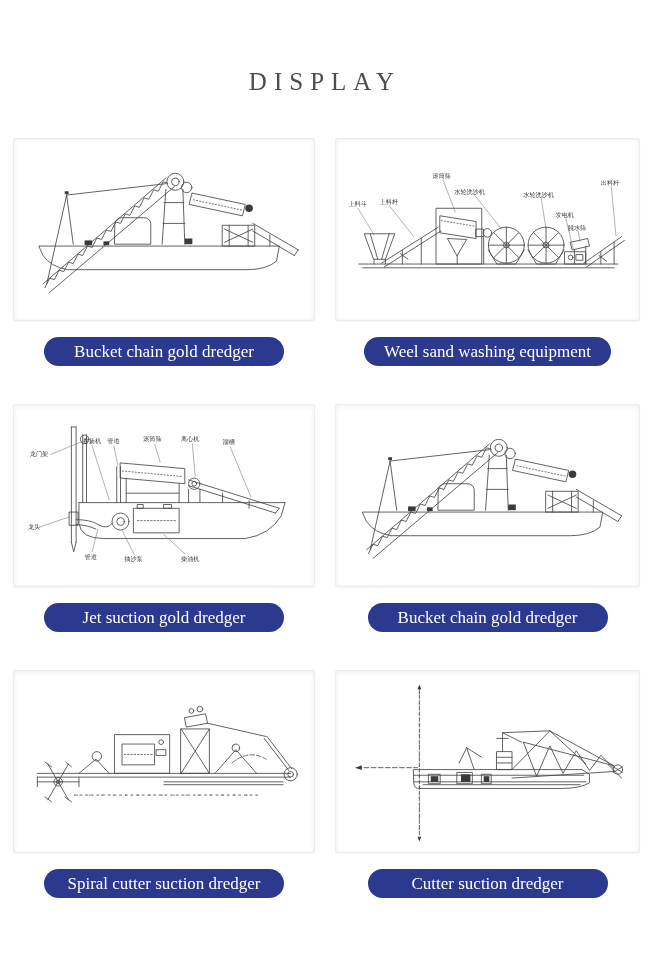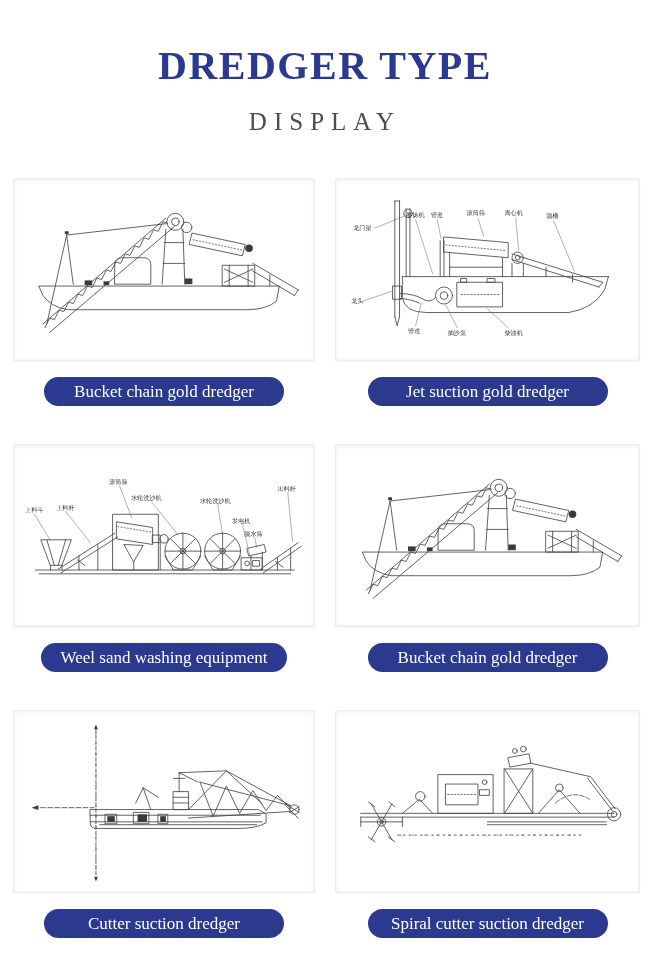--- a/index.html
+++ b/index.html
@@ -22,21 +22,20 @@
     fill:none;stroke:#474747;stroke-width:.9;stroke-linecap:round;stroke-linejoin:round;}
   .draw .hatch{stroke:#5a5a5a;}
   .draw .fillblk{fill:#3a3a3a;stroke:none;}
   .draw .ldr{stroke:#6b6b6b;stroke-width:.55;}
   .draw text{fill:#333;stroke:none;font-size:6.5px;font-family:"DejaVu Sans",sans-serif;}
 </style>
 </head>
 <body>
 
 <div class="header">
-  <div class="title">DREDGER TYPE</div>
   <div class="subtitle">DISPLAY</div>
 </div>
 
 <div class="grid">
 
   <div class="cell">
     <div class="panel">
       <svg class="draw" viewBox="0 0 300 180">
         <path d="M18,108 L272,108 L269,124 Q258,133 238,133 L48,133 Q30,130 22,118 Z"></path>
         <path d="M24,152 l5,-10 l5,1.5 l5,-10 l5,1.5 l5,-10 l5,1.5 l5,-10 l5,1.5 l5,-10 l5,1.5 l5,-10 l5,1.5 l5,-10 l5,1.5 l5,-10 l5,1.5 l5,-10 l5,1.5 l5,-10 l5,1.5 l5,-10 l5,1.5 l5,-10 l5,1.5 l5,-10 l5,1.5"></path>
@@ -54,20 +53,67 @@
         <circle cx="240" cy="68" r="4" class="fillblk"></circle>
         <rect x="212" y="86" width="34" height="22"></rect>
         <path d="M219,86 V108 M239,86 V108 M214,90 L244,104 M244,90 L214,104"></path>
         <path d="M244,84 L292,112 M244,92 L288,118 M292,112 L288,118 M262,96 V108"></path>
         <rect x="66" y="102" width="8" height="5" class="fillblk"></rect>
         <rect x="86" y="103" width="6" height="4" class="fillblk"></rect>
         <rect x="172" y="100" width="8" height="6" class="fillblk"></rect>
       </svg>
     </div>
     <div class="caption">Bucket chain gold dredger</div>
+  </div>
+
+  <div class="cell">
+    <div class="panel">
+      <svg class="draw" viewBox="0 0 300 180">
+        <path d="M14,127 H288 M18,131 H284"></path>
+        <path d="M20,95 L52,95 L42,122 L30,122 Z M26,95 L34,122 M46,95 L38,122 M30,122 V127 M42,122 V127"></path>
+        <path d="M38,126 L98,88 M41,130 L101,92 M60,112 V127 M80,100 V127 M58,116 L66,122"></path>
+        <rect x="96" y="68" width="48" height="59"></rect>
+        <path d="M100,76 L138,82 L138,100 L100,94 Z"></path>
+        <path d="M101,81 L137,87" class="hatch" stroke-width="9" stroke-dasharray="1.2,2.2"></path>
+        <path d="M108,100 L128,101 L118,118 Z M118,118 V127"></path>
+        <rect x="138" y="90" width="8" height="8"></rect>
+          <circle cx="150" cy="94" r="4.5"></circle>
+          <path d="M146,98 V127"></path>
+        <circle cx="170" cy="107" r="19"></circle>
+          <circle cx="170" cy="107" r="3"></circle>
+        <path d="M151,107 H189 M170,88 V126 M157,94 L183,120 M183,94 L157,120"></path>
+        <path d="M151,112 L160,127 H180 L189,112"></path>
+        <circle cx="212" cy="107" r="19"></circle>
+          <circle cx="212" cy="107" r="3"></circle>
+        <path d="M193,107 H231 M212,88 V126 M199,94 L225,120 M225,94 L199,120"></path>
+        <path d="M193,112 L202,127 H222 L231,112"></path>
+        <rect x="232" y="114" width="22" height="13"></rect>
+          <circle cx="238" cy="120" r="2.5"></circle>
+          <rect x="244" y="117" width="7" height="6"></rect>
+        <path d="M238,104 L256,100 L258,108 L240,112 Z M242,112 V127 M254,108 V127"></path>
+        <path d="M252,126 L292,98 M255,130 L295,102 M270,114 V127 M284,104 V127 M268,118 L276,124"></path>
+        <path d="M13,68 L30,96" class="ldr"></path>
+        <path d="M46,65 L72,98" class="ldr"></path>
+        <path d="M103,38 L116,72" class="ldr"></path>
+        <path d="M137,55 L165,90" class="ldr"></path>
+        <path d="M207,58 L212,90" class="ldr"></path>
+        <path d="M233,79 L241,112" class="ldr"></path>
+        <path d="M246,92 L248,103" class="ldr"></path>
+        <path d="M281,45 L286,97" class="ldr"></path>
+        <text x="3" y="66">上料斗</text>
+        <text x="36" y="63">上料杆</text>
+        <text x="92" y="36">滚筒筛</text>
+        <text x="115" y="53">水轮洗沙机</text>
+        <text x="188" y="56">水轮洗沙机</text>
+        <text x="222" y="77">发电机</text>
+        <text x="235" y="91">脱水筛</text>
+        <text x="270" y="43">出料杆</text>
+      </svg>
+    </div>
+    <div class="caption">Weel sand washing equipment</div>
   </div>
 
   <div class="cell">
     <div class="panel">
       <svg class="draw" viewBox="0 0 300 180">
         <path d="M52,18 V140 M57,18 V140 M52,18 H57 M52,140 L54.5,150 L57,140"></path>
         <rect x="50" y="108" width="9" height="14"></rect>
         <path d="M64,26 V98 M68,26 V98"></path>
           <circle cx="66" cy="31" r="4.5"></circle>
         <path d="M60,98 H278 M60,98 L60,120 Q62,136 86,136 L236,136 Q262,132 274,112 L278,98"></path>
@@ -107,67 +153,20 @@
         <text x="108" y="160">抽沙泵</text>
         <text x="168" y="160">柴油机</text>
       </svg>
     </div>
     <div class="caption">Jet suction gold dredger</div>
   </div>
 
   <div class="cell">
     <div class="panel">
       <svg class="draw" viewBox="0 0 300 180">
-        <path d="M14,127 H288 M18,131 H284"></path>
-        <path d="M20,95 L52,95 L42,122 L30,122 Z M26,95 L34,122 M46,95 L38,122 M30,122 V127 M42,122 V127"></path>
-        <path d="M38,126 L98,88 M41,130 L101,92 M60,112 V127 M80,100 V127 M58,116 L66,122"></path>
-        <rect x="96" y="68" width="48" height="59"></rect>
-        <path d="M100,76 L138,82 L138,100 L100,94 Z"></path>
-        <path d="M101,81 L137,87" class="hatch" stroke-width="9" stroke-dasharray="1.2,2.2"></path>
-        <path d="M108,100 L128,101 L118,118 Z M118,118 V127"></path>
-        <rect x="138" y="90" width="8" height="8"></rect>
-          <circle cx="150" cy="94" r="4.5"></circle>
-          <path d="M146,98 V127"></path>
-        <circle cx="170" cy="107" r="19"></circle>
-          <circle cx="170" cy="107" r="3"></circle>
-        <path d="M151,107 H189 M170,88 V126 M157,94 L183,120 M183,94 L157,120"></path>
-        <path d="M151,112 L160,127 H180 L189,112"></path>
-        <circle cx="212" cy="107" r="19"></circle>
-          <circle cx="212" cy="107" r="3"></circle>
-        <path d="M193,107 H231 M212,88 V126 M199,94 L225,120 M225,94 L199,120"></path>
-        <path d="M193,112 L202,127 H222 L231,112"></path>
-        <rect x="232" y="114" width="22" height="13"></rect>
-          <circle cx="238" cy="120" r="2.5"></circle>
-          <rect x="244" y="117" width="7" height="6"></rect>
-        <path d="M238,104 L256,100 L258,108 L240,112 Z M242,112 V127 M254,108 V127"></path>
-        <path d="M252,126 L292,98 M255,130 L295,102 M270,114 V127 M284,104 V127 M268,118 L276,124"></path>
-        <path d="M13,68 L30,96" class="ldr"></path>
-        <path d="M46,65 L72,98" class="ldr"></path>
-        <path d="M103,38 L116,72" class="ldr"></path>
-        <path d="M137,55 L165,90" class="ldr"></path>
-        <path d="M207,58 L212,90" class="ldr"></path>
-        <path d="M233,79 L241,112" class="ldr"></path>
-        <path d="M246,92 L248,103" class="ldr"></path>
-        <path d="M281,45 L286,97" class="ldr"></path>
-        <text x="3" y="66">上料斗</text>
-        <text x="36" y="63">上料杆</text>
-        <text x="92" y="36">滚筒筛</text>
-        <text x="115" y="53">水轮洗沙机</text>
-        <text x="188" y="56">水轮洗沙机</text>
-        <text x="222" y="77">发电机</text>
-        <text x="235" y="91">脱水筛</text>
-        <text x="270" y="43">出料杆</text>
-      </svg>
-    </div>
-    <div class="caption">Weel sand washing equipment</div>
-  </div>
-
-  <div class="cell">
-    <div class="panel">
-      <svg class="draw" viewBox="0 0 300 180">
         <path d="M18,108 L272,108 L269,124 Q258,133 238,133 L48,133 Q30,130 22,118 Z"></path>
         <path d="M24,152 l5,-10 l5,1.5 l5,-10 l5,1.5 l5,-10 l5,1.5 l5,-10 l5,1.5 l5,-10 l5,1.5 l5,-10 l5,1.5 l5,-10 l5,1.5 l5,-10 l5,1.5 l5,-10 l5,1.5 l5,-10 l5,1.5 l5,-10 l5,1.5 l5,-10 l5,1.5 l5,-10 l5,1.5"></path>
         <path d="M29,157 L161,45"></path>
         <path d="M22,148 L152,36"></path>
         <circle cx="162" cy="40" r="9"></circle>
           <circle cx="162" cy="40" r="4"></circle>
           <circle cx="174" cy="46" r="5.5"></circle>
         <path d="M152,48 L148,106 M170,48 L172,106 M150,62 H171 M149,84 H172"></path>
         <path d="M54,106 L47,54 M47,54 L152,42 M47,54 L26,148"></path>
         <rect x="45" y="50" width="4" height="3" class="fillblk"></rect>
@@ -177,51 +176,20 @@
         <circle cx="240" cy="68" r="4" class="fillblk"></circle>
         <rect x="212" y="86" width="34" height="22"></rect>
         <path d="M219,86 V108 M239,86 V108 M214,90 L244,104 M244,90 L214,104"></path>
         <path d="M244,84 L292,112 M244,92 L288,118 M292,112 L288,118 M262,96 V108"></path>
         <rect x="66" y="102" width="8" height="5" class="fillblk"></rect>
         <rect x="86" y="103" width="6" height="4" class="fillblk"></rect>
         <rect x="172" y="100" width="8" height="6" class="fillblk"></rect>
       </svg>
     </div>
     <div class="caption">Bucket chain gold dredger</div>
-  </div>
-
-  <div class="cell">
-    <div class="panel">
-      <svg class="draw" viewBox="0 0 300 180">
-        <path d="M78,14 V170" stroke-dasharray="4,2"></path>
-        <path d="M78,18 V166" class="hatch" stroke-width="7" stroke-dasharray="0.8,10.2"></path>
-        <polygon points="76,14 80,14 78,9" class="fillblk"></polygon>
-        <polygon points="76,170 80,170 78,175" class="fillblk"></polygon>
-        <path d="M12,97 H76" stroke-dasharray="5,2.5"></path>
-        <polygon points="10,97 17,94.5 17,99.5" class="fillblk"></polygon>
-        <path d="M72,99 H250 L258,104 V113 Q248,119 228,119 L78,119 Q72,119 72,113 Z"></path>
-        <path d="M72,105 H252 M72,112 H254"></path>
-        <rect x="88" y="104" width="12" height="10"></rect>
-          <rect x="90" y="106" width="8" height="6" class="fillblk"></rect>
-        <rect x="118" y="102" width="16" height="12"></rect>
-          <rect x="122" y="104" width="10" height="8" class="fillblk"></rect>
-        <rect x="144" y="104" width="10" height="10"></rect>
-          <rect x="146" y="106" width="6" height="6" class="fillblk"></rect>
-        <rect x="160" y="80" width="16" height="19"></rect>
-        <path d="M160,86 H176 M160,92 H176 M166,80 V60 M160,66 H172 M166,60 L186,70"></path>
-        <path d="M136,99 L128,76 M128,76 L144,86 M128,76 L120,92"></path>
-        <path d="M188,70 L284,95 M176,108 L284,101"></path>
-        <polyline points="188,70 202,106 216,74 230,103 244,79 258,100 270,84 284,98"></polyline>
-        <path d="M176,99 L216,58 L254,93 M166,60 L216,58 M216,58 L284,95"></path>
-        <circle cx="288" cy="99" r="5"></circle>
-        <path d="M283,96 L293,102 M293,96 L283,102 M278,94 L292,108"></path>
-        <path d="M82,115 H248"></path>
-      </svg>
-    </div>
-    <div class="caption">Cutter suction dredger</div>
   </div>
 
   <div class="cell">
     <div class="panel">
       <svg class="draw" viewBox="0 0 300 180">
         <path d="M16,103 H284 M16,107 H284"></path>
         <path d="M16,112 H60 M27,93 L49,131 M49,93 L27,131"></path>
         <circle cx="38" cy="112" r="4.5"></circle>
           <circle cx="38" cy="112" r="2"></circle>
         <path d="M16,107 V117 M60,107 V117 M24,91 L31,96 M45,128 L52,133 M46,91 L52,96 M24,128 L31,133"></path>
@@ -244,13 +212,44 @@
         <circle cx="284" cy="104" r="7"></circle>
           <circle cx="284" cy="104" r="3"></circle>
         <path d="M150,112 H276 M150,115 H276"></path>
         <path d="M55,126 H250" stroke-dasharray="2,4"></path>
         <path d="M58,126 H248" class="hatch" stroke-width="6" stroke-dasharray="0.8,12"></path>
       </svg>
     </div>
     <div class="caption">Spiral cutter suction dredger</div>
   </div>
 
+  <div class="cell">
+    <div class="panel">
+      <svg class="draw" viewBox="0 0 300 180">
+        <path d="M78,14 V170" stroke-dasharray="4,2"></path>
+        <path d="M78,18 V166" class="hatch" stroke-width="7" stroke-dasharray="0.8,10.2"></path>
+        <polygon points="76,14 80,14 78,9" class="fillblk"></polygon>
+        <polygon points="76,170 80,170 78,175" class="fillblk"></polygon>
+        <path d="M12,97 H76" stroke-dasharray="5,2.5"></path>
+        <polygon points="10,97 17,94.5 17,99.5" class="fillblk"></polygon>
+        <path d="M72,99 H250 L258,104 V113 Q248,119 228,119 L78,119 Q72,119 72,113 Z"></path>
+        <path d="M72,105 H252 M72,112 H254"></path>
+        <rect x="88" y="104" width="12" height="10"></rect>
+          <rect x="90" y="106" width="8" height="6" class="fillblk"></rect>
+        <rect x="118" y="102" width="16" height="12"></rect>
+          <rect x="122" y="104" width="10" height="8" class="fillblk"></rect>
+        <rect x="144" y="104" width="10" height="10"></rect>
+          <rect x="146" y="106" width="6" height="6" class="fillblk"></rect>
+        <rect x="160" y="80" width="16" height="19"></rect>
+        <path d="M160,86 H176 M160,92 H176 M166,80 V60 M160,66 H172 M166,60 L186,70"></path>
+        <path d="M136,99 L128,76 M128,76 L144,86 M128,76 L120,92"></path>
+        <path d="M188,70 L284,95 M176,108 L284,101"></path>
+        <polyline points="188,70 202,106 216,74 230,103 244,79 258,100 270,84 284,98"></polyline>
+        <path d="M176,99 L216,58 L254,93 M166,60 L216,58 M216,58 L284,95"></path>
+        <circle cx="288" cy="99" r="5"></circle>
+        <path d="M283,96 L293,102 M293,96 L283,102 M278,94 L292,108"></path>
+        <path d="M82,115 H248"></path>
+      </svg>
+    </div>
+    <div class="caption">Cutter suction dredger</div>
+  </div>
+
 </div>
 
 </body></html>

